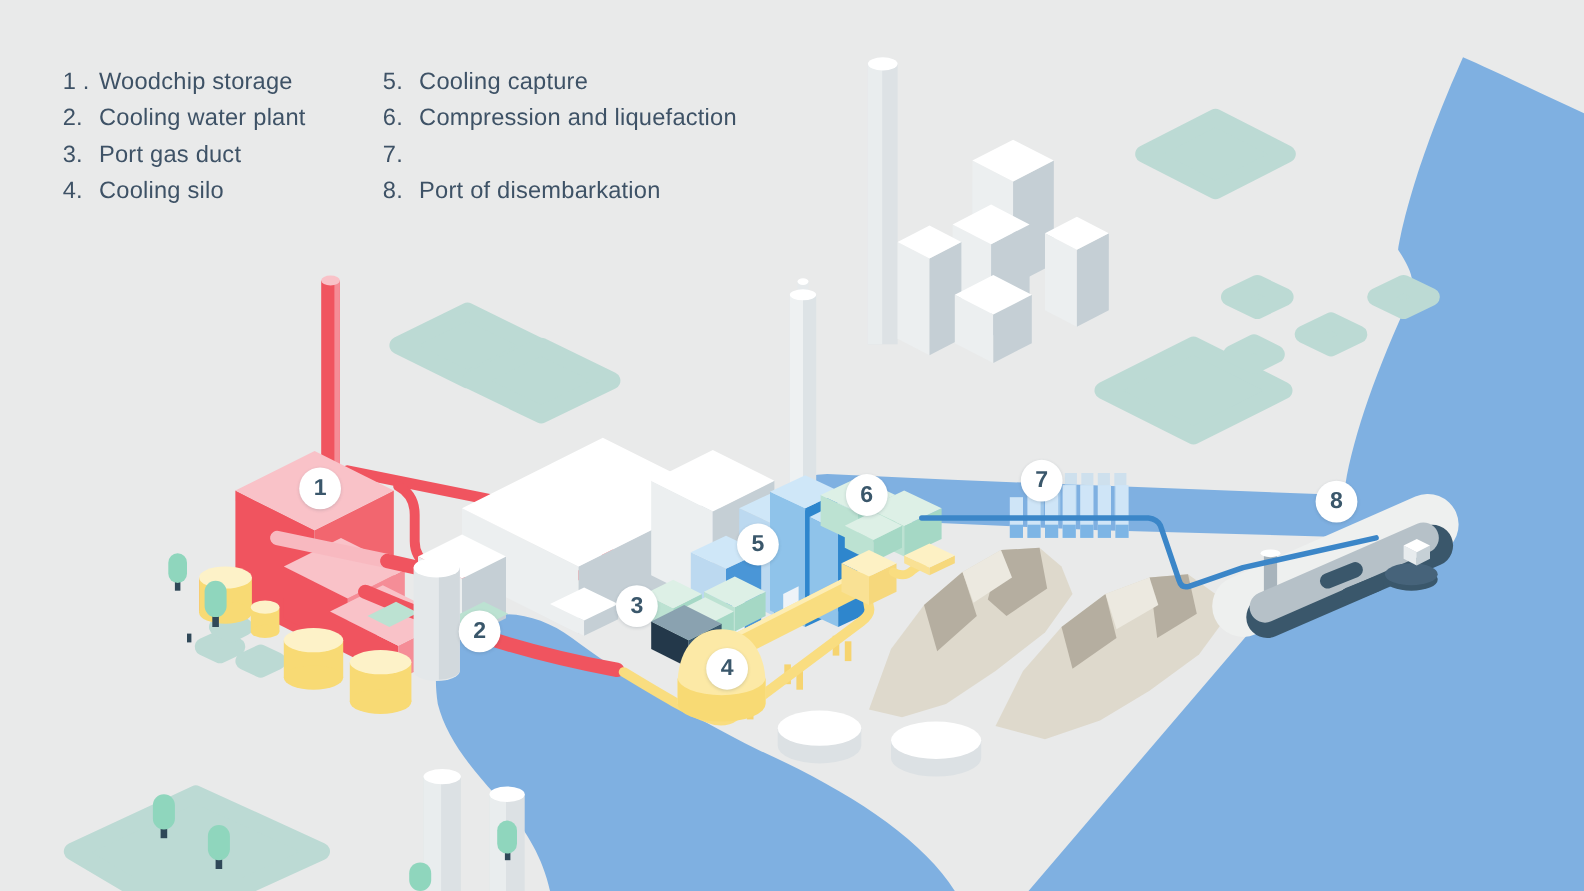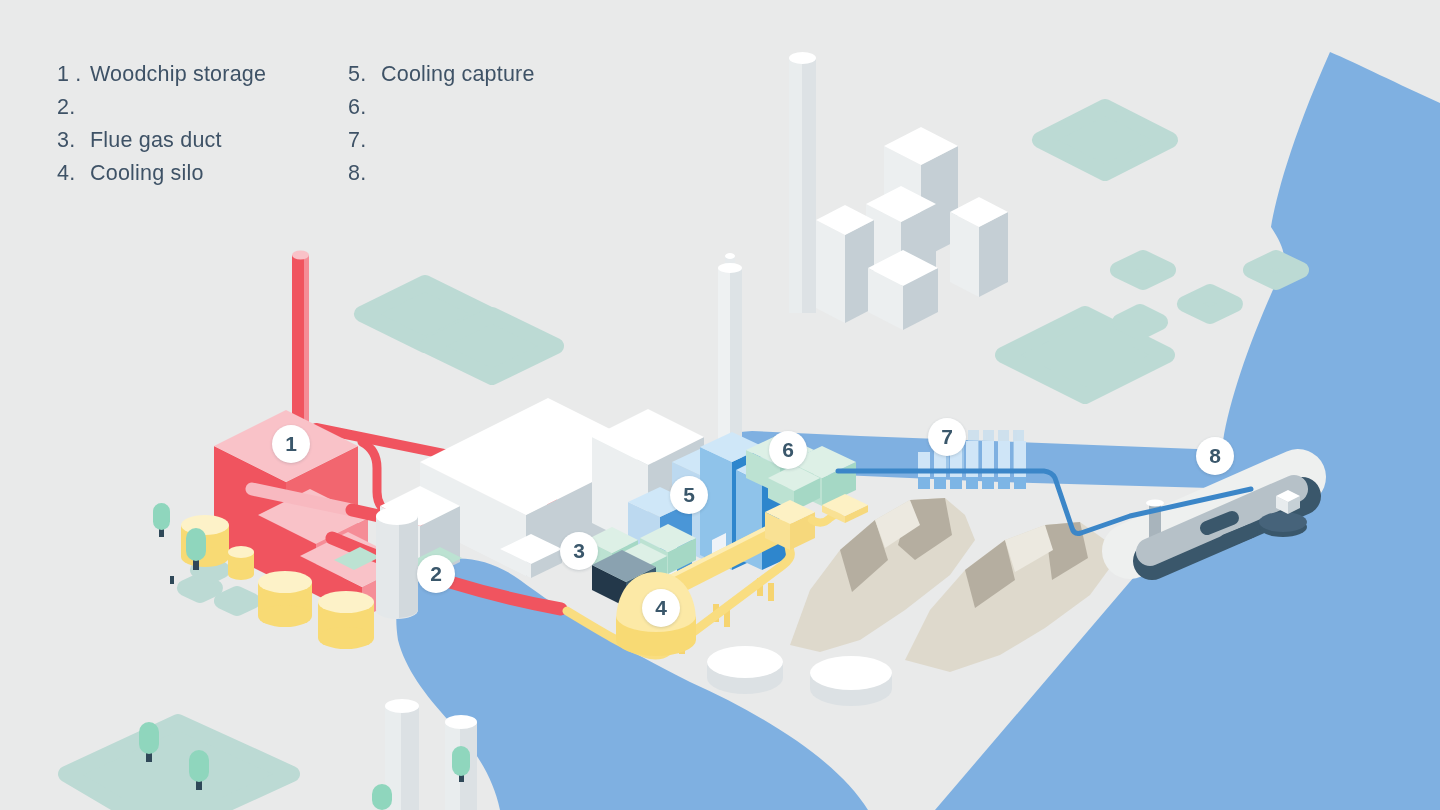--- a/index.html
+++ b/index.html
@@ -348,43 +348,46 @@
 </svg>
 
   <div class="legend">
     <div class="legend-col c1">
       <div class="legend-row">
           <span class="ln">1 .</span>
           <span class="ll">Woodchip storage</span>
         </div>
       <div class="legend-row">
           <span class="ln">2.</span>
+          <span class="ll">Cooling water plant</span>
         </div>
       <div class="legend-row">
           <span class="ln">3.</span>
-          <span class="ll">Flue gas duct</span>
+          <span class="ll">Port gas duct</span>
         </div>
       <div class="legend-row">
           <span class="ln">4.</span>
           <span class="ll">Cooling silo</span>
         </div>
     </div>
     <div class="legend-col">
       <div class="legend-row">
           <span class="ln">5.</span>
           <span class="ll">Cooling capture</span>
         </div>
       <div class="legend-row">
           <span class="ln">6.</span>
+          <span class="ll">Compression and liquefaction</span>
         </div>
       <div class="legend-row">
           <span class="ln">7.</span>
         </div>
       <div class="legend-row">
           <span class="ln">8.</span>
+          <span class="ll">Port of disembarkation</span>
         </div>
     </div>
   </div>
 
   <div class="badge" style="left:272px;top:425px">
       <span>1</span>
     </div>
   <div class="badge" style="left:417px;top:555px">
       <span>2</span>
     </div>

